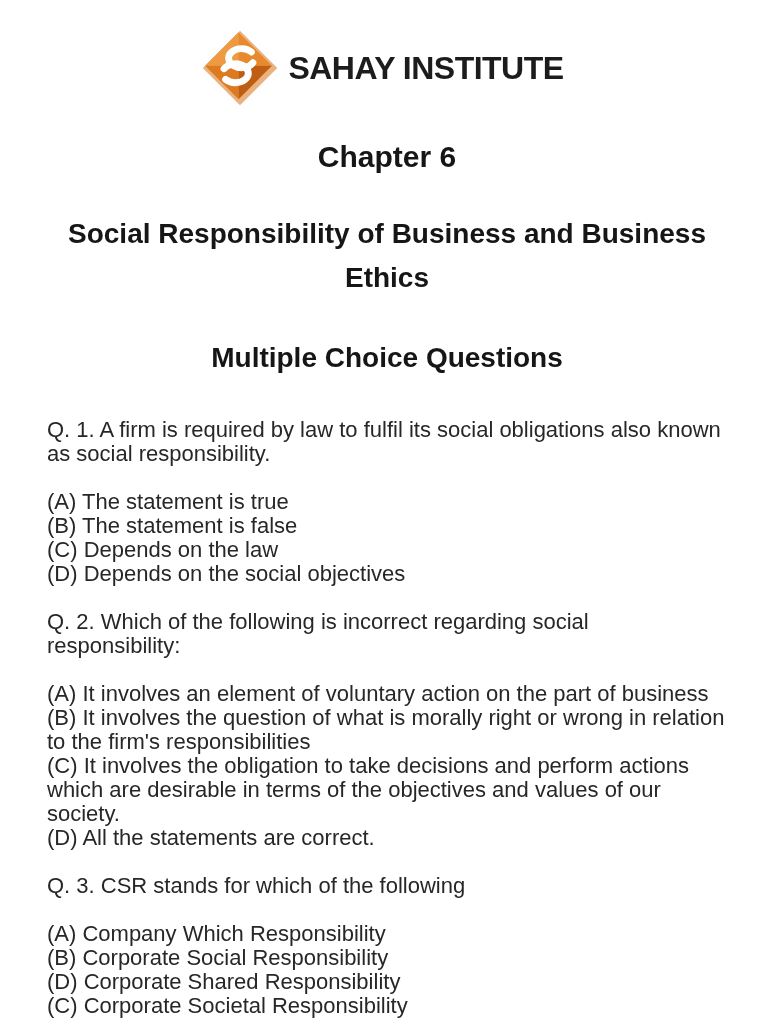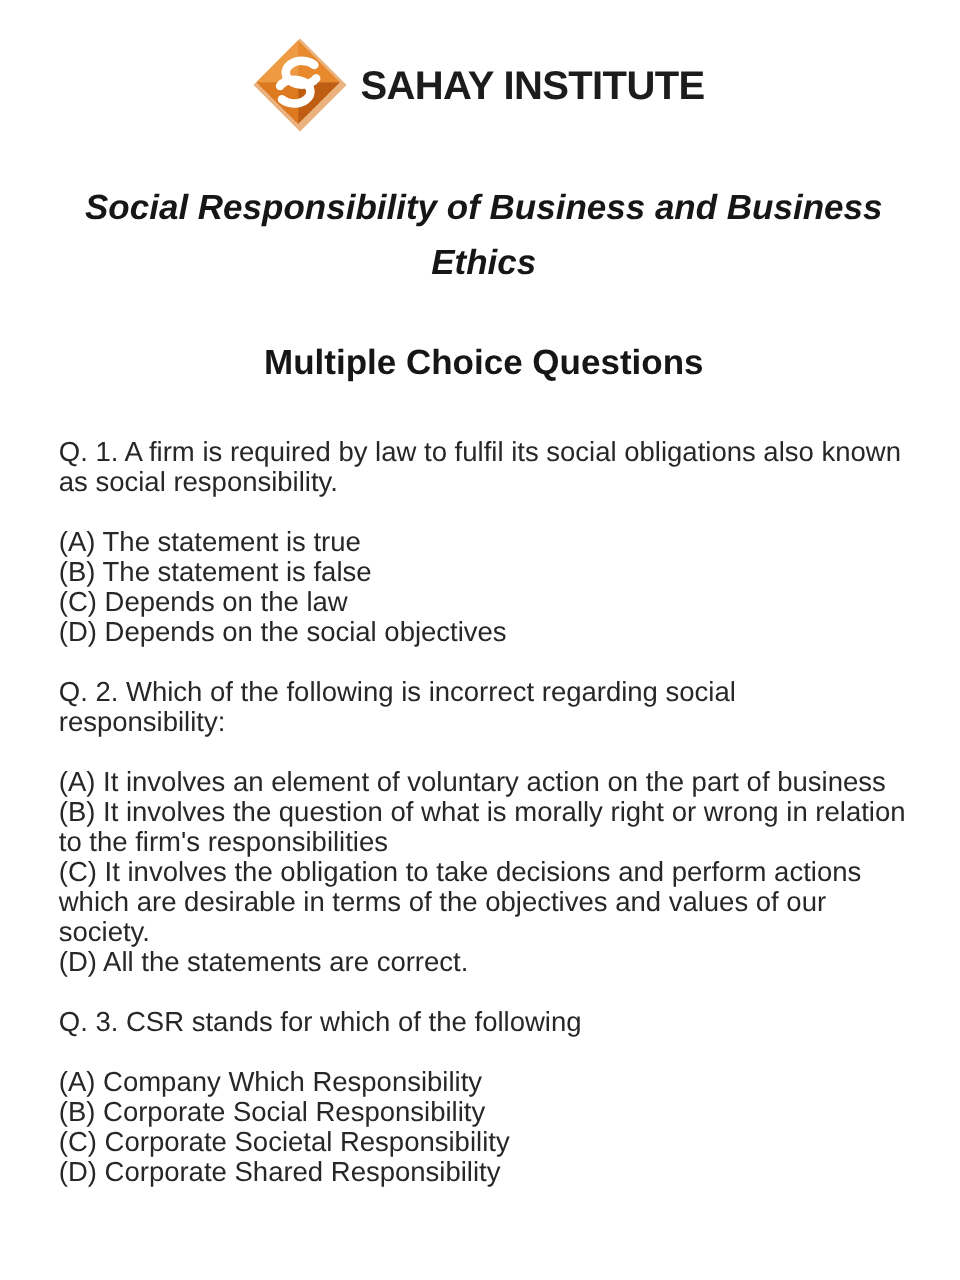--- a/index.html
+++ b/index.html
@@ -35,21 +35,20 @@
     text-align: center;
     font-weight: 700;
     color: #161616;
   }
   .h-chapter { font-size: 30px; margin: 34px 0 0 0; }
   .h-subject {
     font-size: 28px;
     line-height: 1.58;
     max-width: 640px;
     margin: 38px auto 0 auto;
-    font-style: italic;
   }
   .h-section { font-size: 28px; margin: 42px 0 12px 0; }
   
   .questions { margin-top: 44px; font-size: 22px; line-height: 24px; }
   .question-block { margin-bottom: 24px; }
   .q-text { margin: 0 0 24px 0; }
   .q-option { margin: 0; }
 </style>
 </head>
 <body>
@@ -64,20 +63,21 @@
       <polygon points="4,47 48,91 48,47" fill="#DD7A1F"></polygon>
       <polygon points="92,47 48,91 48,47" fill="#BF5E12"></polygon>
       <g fill="none" stroke="#ffffff" stroke-width="9" stroke-linecap="round">
         <path d="M 65 29 A 17 12.5 0 1 0 67 43"></path>
         <path d="M 31 65 A 17 12.5 0 1 0 29 51"></path>
       </g>
     </svg>
     <div class="brand">SAHAY INSTITUTE</div>
   </div>
 
+  <div class="h-chapter">Chapter 6</div>
 
   <div class="h-subject">Social Responsibility of Business and Business Ethics</div>
 
   <div class="h-section">Multiple Choice Questions</div>
 
   <div class="questions">
 
     <div class="question-block">
       <p class="q-text">Q. 1. A firm is required by law to fulfil its social obligations also known as social responsibility.</p>
       <p class="q-option">(A) The statement is true</p>
@@ -91,18 +91,18 @@
       <p class="q-option">(A) It involves an element of voluntary action on the part of business</p>
       <p class="q-option">(B) It involves the question of what is morally right or wrong in relation to the firm's responsibilities</p>
       <p class="q-option">(C) It involves the obligation to take decisions and perform actions which are desirable in terms of the objectives and values of our society.</p>
       <p class="q-option">(D) All the statements are correct.</p>
     </div>
 
     <div class="question-block">
       <p class="q-text">Q. 3. CSR stands for which of the following</p>
       <p class="q-option">(A) Company Which Responsibility</p>
       <p class="q-option">(B) Corporate Social Responsibility</p>
+      <p class="q-option">(D) Corporate Shared Responsibility</p>
       <p class="q-option">(C) Corporate Societal Responsibility</p>
-      <p class="q-option">(D) Corporate Shared Responsibility</p>
     </div>
 
   </div>
 </div>
 
 </body></html>

